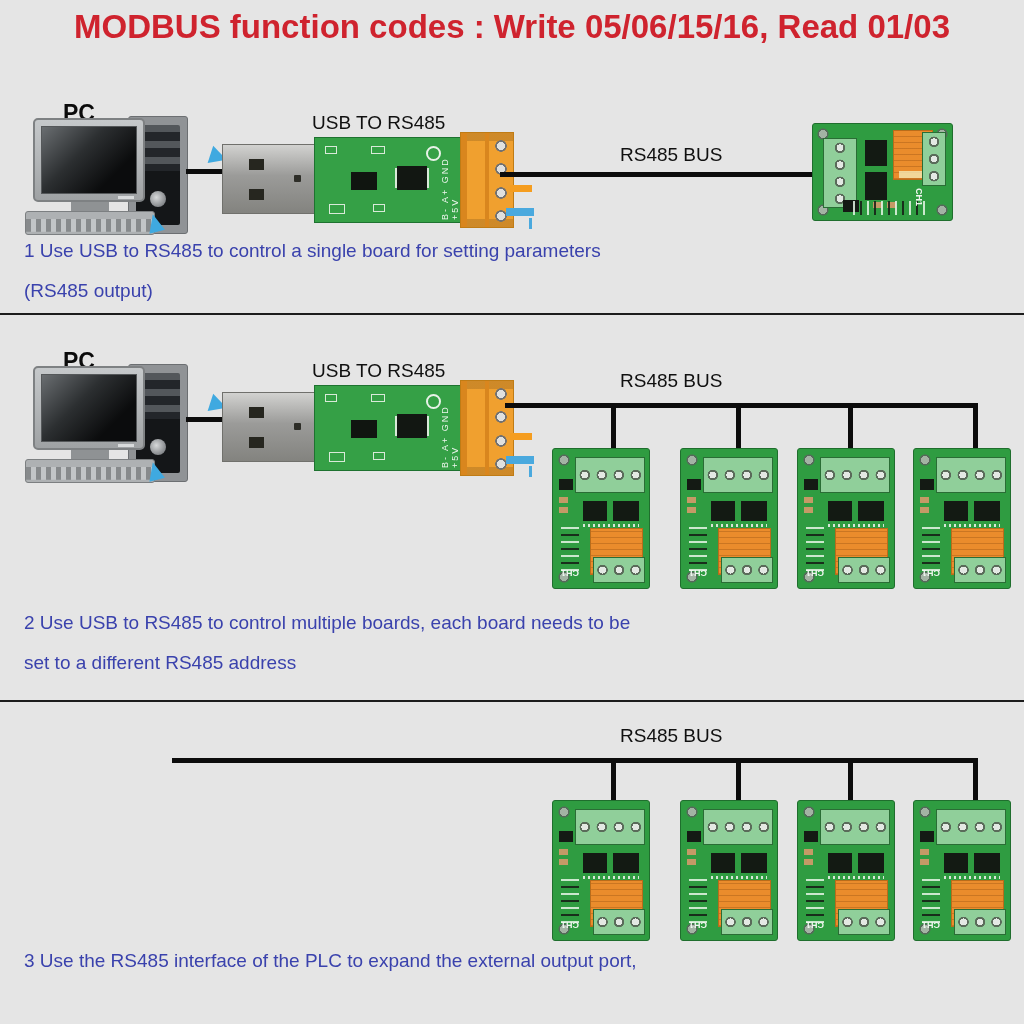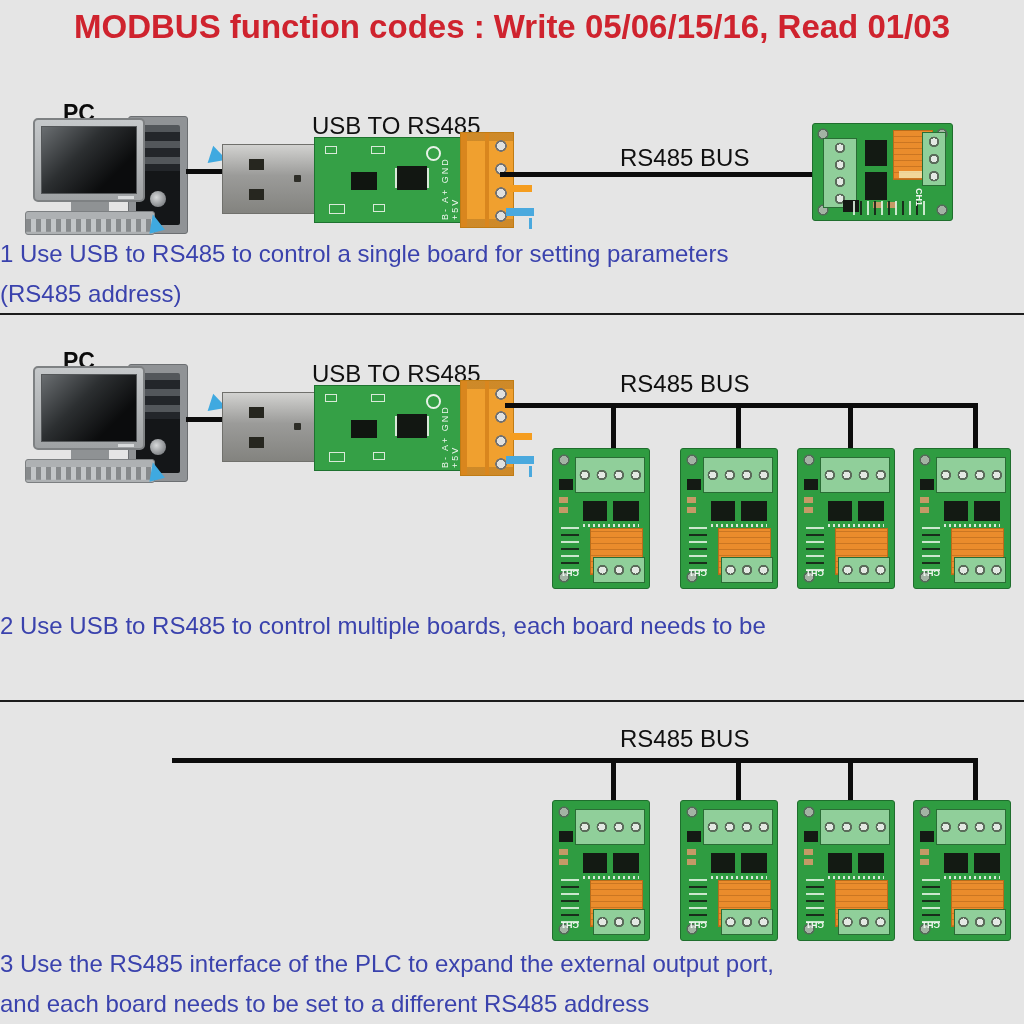--- a/index.html
+++ b/index.html
@@ -3,23 +3,23 @@
 <meta charset="utf-8">
 <style>
   * { margin:0; padding:0; box-sizing:border-box; }
   html,body { background:#ffffff; }
   .page { position:relative; width:1024px; height:1024px; background:#e5e5e5; overflow:hidden;
           font-family:"Liberation Sans", sans-serif; color:#111; }
 
   .title { position:absolute; top:8px; left:0; width:100%; text-align:center;
            font-size:33px; font-weight:700; color:#cf232e; }
 
-  .cap { position:absolute; left:0; font-size:24px; color:#3a42ad; white-space:nowrap; }
+  .cap { position:absolute; left:24px; font-size:19px; color:#3a42ad; white-space:nowrap; }
   .divider { position:absolute; left:0; width:1024px; height:2px; background:#1c1c1c; }
-  .small-label { position:absolute; font-size:24px; color:#101010; white-space:nowrap; }
+  .small-label { position:absolute; font-size:19px; color:#101010; white-space:nowrap; }
 
   .hline, .vline { position:absolute; background:#0c0c0c; }
 
   
   .pc { position:absolute; width:165px; height:138px;text-align:right; }
   .pc-label { position:absolute; left:38px; top:0; font-size:23px; font-weight:700; color:#0b0b0b; }
   .tower { position:absolute; right:2px; top:16px; width:60px; height:118px; background:#909396;
            border:1px solid #6c6f72; border-radius:3px; }
   .tower::before { content:""; position:absolute; left:7px; right:7px; top:8px; bottom:8px;
            background-color:#141618; border-radius:2px;
@@ -215,21 +215,21 @@
     <div class="b-ics"></div>
     <div class="b-relay"></div>
     <div class="b-term3 sy3"></div>
     <div class="b-chip"></div>
     <div class="b-res"></div>
     <div class="b-dots"></div>
     <div class="b-ch1">CH1</div>
   </div>
 
   <div class="cap" style="top:240px;">1 Use USB to RS485 to control a single board for setting parameters</div>
-  <div class="cap" style="top:280px;">(RS485 address)</div>
+  <div class="cap" style="top:280px;">(RS485 output)</div>
   <div class="divider" style="top:313px;"></div>
 
   <div class="pc" style="left:25px;top:348px;">
     <span class="pc-label">PC</span>
     <div class="tower"></div>
     <div class="monitor"></div>
     <div class="stand"></div>
     <div class="keyboard"></div>
     <div class="pc-cursor"></div>
   </div>
@@ -298,20 +298,21 @@
     <div class="b-ics"></div>
     <div class="b-chip"></div>
     <div class="b-res"></div>
     <div class="b-dots"></div>
     <div class="b-relay"></div>
     <div class="b-term3 sx3"></div>
     <div class="b-ch1">CH1</div>
   </div>
 
   <div class="cap" style="top:612px;">2 Use USB to RS485 to control multiple boards, each board needs to be</div>
+  <div class="cap" style="top:652px;">set to a different RS485 address</div>
   <div class="divider" style="top:700px;"></div>
 
 
   <div class="small-label" style="left:620px;top:725px;">RS485 BUS</div>
   <div class="hline" style="left:172px;top:758px;width:806px;height:5px;"></div>
   <div class="vline" style="left:611px;top:760px;width:5px;height:48px;"></div>
   <div class="vline" style="left:736px;top:760px;width:5px;height:48px;"></div>
   <div class="vline" style="left:848px;top:760px;width:5px;height:48px;"></div>
   <div class="vline" style="left:973px;top:760px;width:5px;height:48px;"></div>
 
@@ -350,15 +351,14 @@
     <div class="b-ics"></div>
     <div class="b-chip"></div>
     <div class="b-res"></div>
     <div class="b-dots"></div>
     <div class="b-relay"></div>
     <div class="b-term3 sx3"></div>
     <div class="b-ch1">CH1</div>
   </div>
 
   <div class="cap" style="top:950px;text-align:center;">3 Use the RS485 interface of the PLC to expand the external output port,</div>
-  <div class="cap" style="top:990px;">and each board needs to be set to a different RS485 address</div>
 
 </div>
 
 </body></html>

